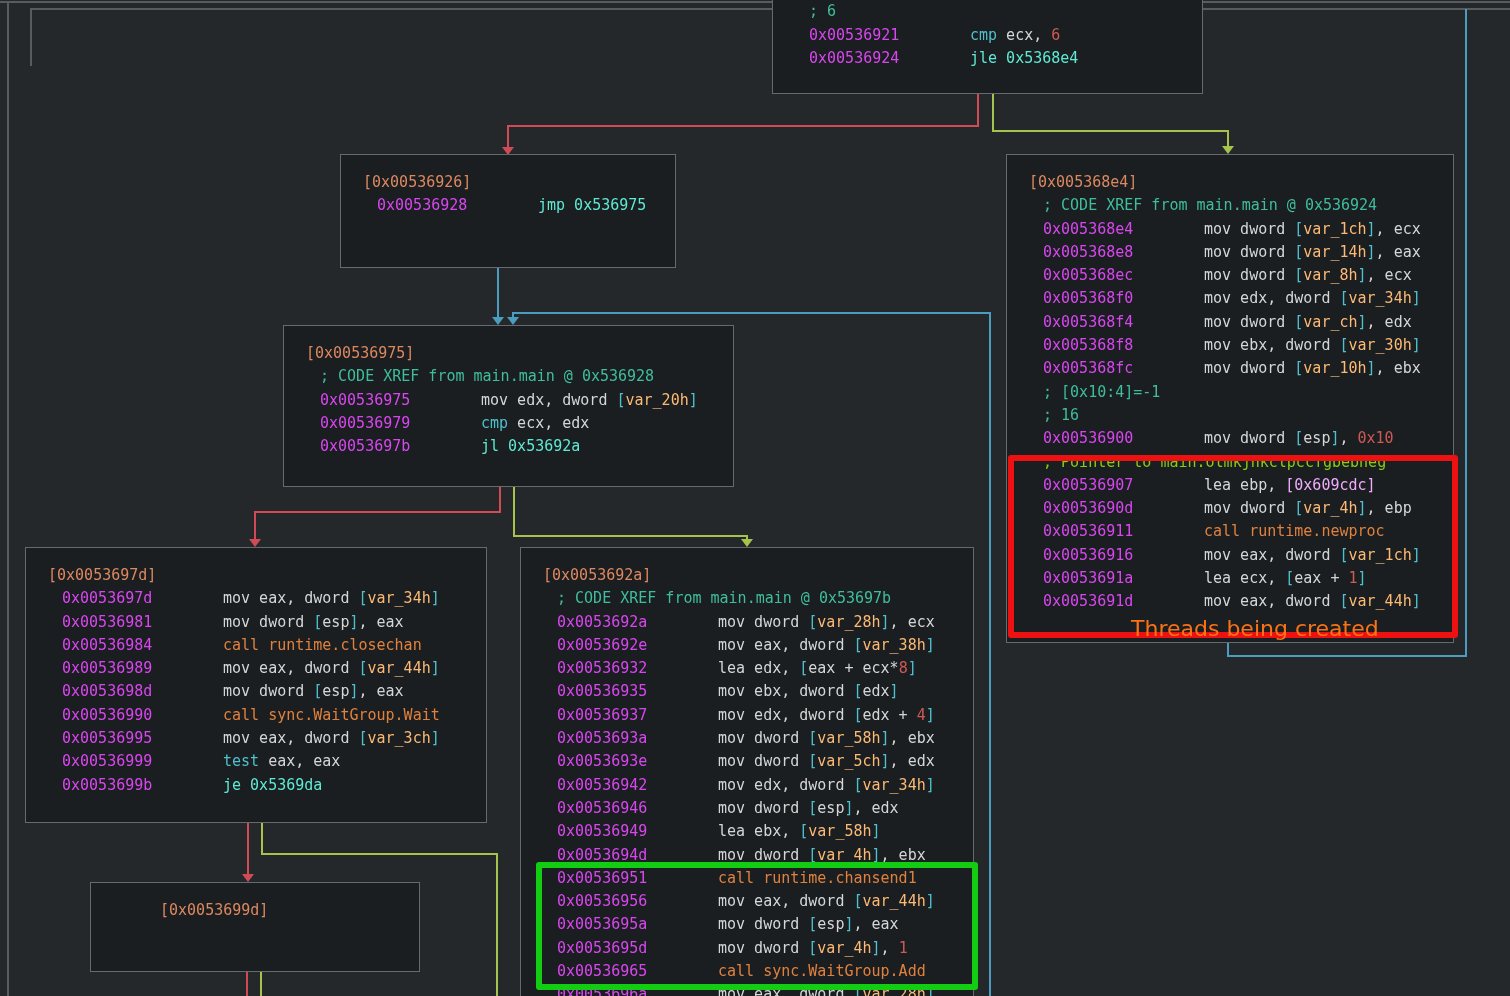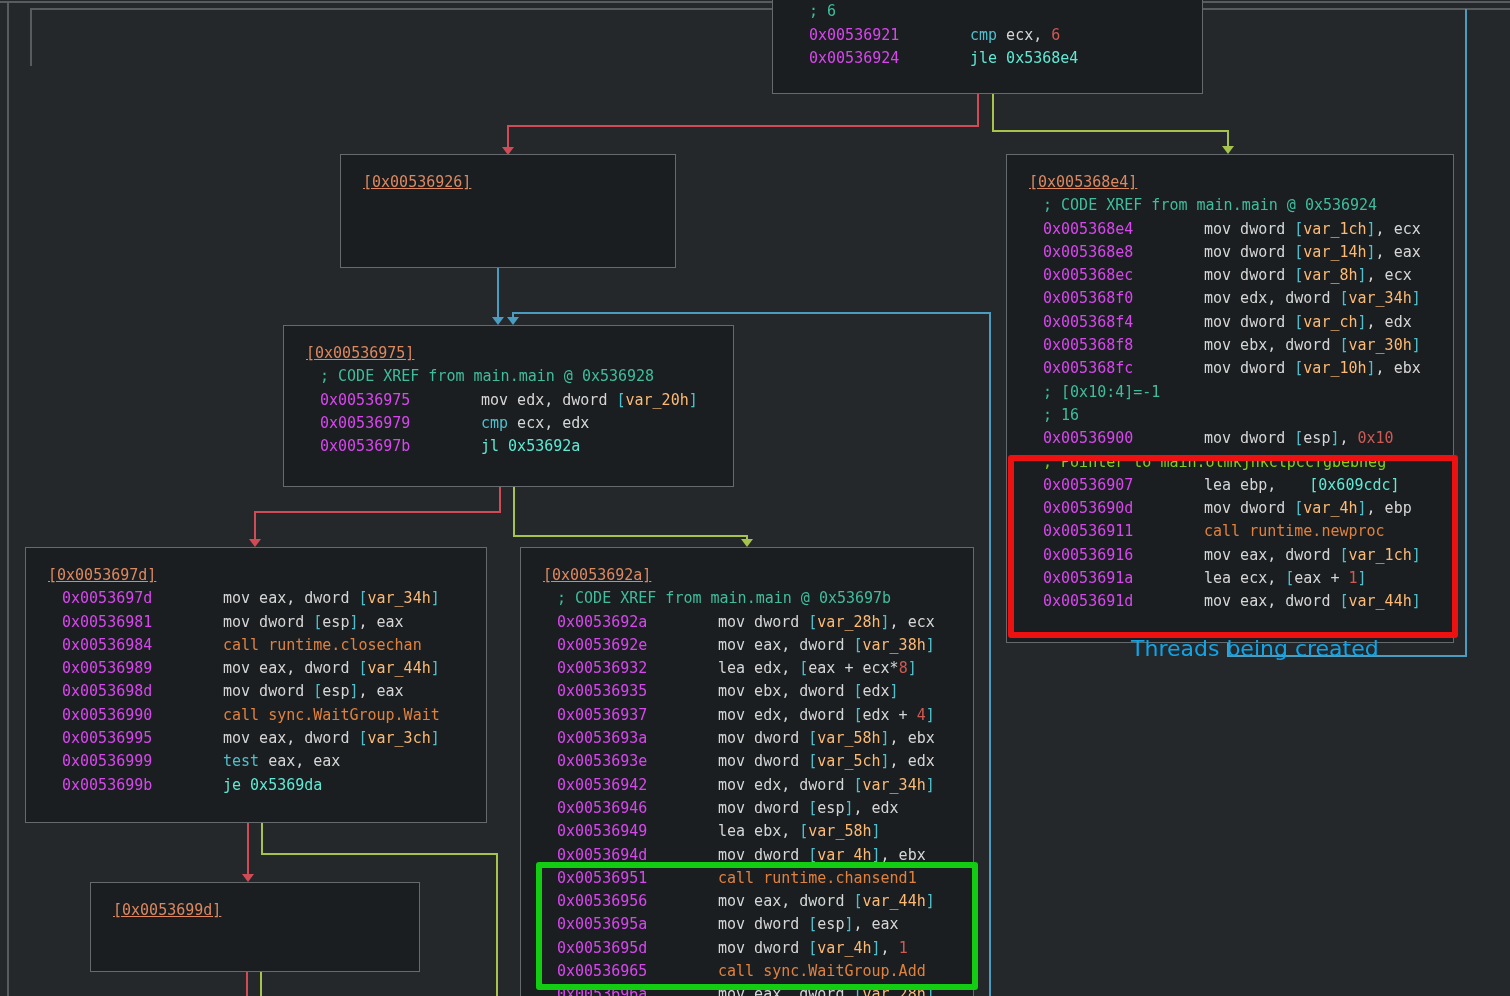--- a/index.html
+++ b/index.html
@@ -15,43 +15,43 @@
     border-left:6px solid transparent;border-right:6px solid transparent;
     border-top:8px solid currentColor;}
   .block{
     position:absolute;z-index:3;background:#1a1e21;
     border:1px solid #646a6e;box-sizing:border-box;
     padding-top:16px;font-size:15px;line-height:23.3px;white-space:pre;
   }
   .line{padding-left:36px;height:23.3px;}
   .line.label{padding-left:22px;}
   .t-a{color:#d946ef;display:inline-block;width:161px;}
-  .t-l{color:#de8860;text-decoration:underline;}
+  .t-l{color:#de8860;}
   .t-c{color:#3fbd9d;}
   .t-co{color:#84cc16;}
   .t-w{color:#d6d6d6;}
   .t-k{color:#4fc0ce;}
   .t-j{color:#5eead4;}
   .t-ca{color:#e0813d;}
   .t-v{color:#fdba74;}
   .t-b{color:#4fc0ce;}
   .t-n{color:#ce5a54;}
-  .t-p{color:#5eead4;margin-left:24px;}
+  .t-p{color:#f0abfc;}
   .hl-box{position:absolute;z-index:4;box-sizing:border-box;border-radius:3px;background:transparent;}
   .annotation{
     position:absolute;z-index:5;
     font-family:"DejaVu Sans","Liberation Sans",sans-serif;
     font-size:22px;white-space:nowrap;
   }
 </style>
 </head>
 <body>
 
 <div id="canvas">
-  <div class="annotation" style="left:1131px;top:636px;color:#0ea5e9;">Threads being created</div>
+  <div class="annotation" style="left:1131px;top:616px;color:#f97316;">Threads being created</div>
 <div class="chrome" style="left: 0px; top: 1px; width: 1510px; height: 2px;"></div>
     <div class="chrome" style="left: 7px; top: 1px; width: 2px; height: 995px;"></div>
     <div class="chrome" style="left: 30px; top: 8px; width: 742px; height: 2px;"></div>
     <div class="chrome" style="left: 1202px; top: 8px; width: 308px; height: 2px;"></div>
     <div class="chrome" style="left: 30px; top: 8px; width: 2px; height: 58px;"></div>
     <div class="edge-seg" style="left: 977px; top: 94px; width: 2px; height: 33px; background: rgb(209, 75, 87);"></div>
     <div class="edge-seg" style="left: 507px; top: 125px; width: 472px; height: 2px; background: rgb(209, 75, 87);"></div>
     <div class="edge-seg" style="left: 507px; top: 125px; width: 2px; height: 24px; background: rgb(209, 75, 87);"></div>
     <div class="edge-arrow" style="left: 502px; top: 147px; color: rgb(209, 75, 87);"></div>
     <div class="edge-seg" style="left: 992px; top: 94px; width: 2px; height: 38px; background: rgb(166, 195, 76);"></div>
@@ -76,21 +76,21 @@
     <div class="edge-seg" style="left: 746px; top: 535px; width: 2px; height: 6px; background: rgb(166, 195, 76);"></div>
     <div class="edge-arrow" style="left: 741px; top: 539px; color: rgb(166, 195, 76);"></div>
     <div class="edge-seg" style="left: 247px; top: 823px; width: 2px; height: 53px; background: rgb(209, 75, 87);"></div>
     <div class="edge-arrow" style="left: 242px; top: 874px; color: rgb(209, 75, 87);"></div>
     <div class="edge-seg" style="left: 261px; top: 823px; width: 2px; height: 32px; background: rgb(166, 195, 76);"></div>
     <div class="edge-seg" style="left: 261px; top: 853px; width: 237px; height: 2px; background: rgb(166, 195, 76);"></div>
     <div class="edge-seg" style="left: 496px; top: 853px; width: 2px; height: 143px; background: rgb(166, 195, 76);"></div>
     <div class="edge-seg" style="left: 246px; top: 972px; width: 2px; height: 24px; background: rgb(209, 75, 87);"></div>
     <div class="edge-seg" style="left: 260px; top: 972px; width: 2px; height: 24px; background: rgb(166, 195, 76);"></div>
     <div class="block" style="left: 772px; top: -40px; width: 431px; height: 134px;"><div class="line label"></div><div class="line"><span class="t-c">; 6</span></div><div class="line"><span class="t-a">0x00536921</span><span class="t-k">cmp</span><span class="t-w"> ecx, </span><span class="t-n">6</span></div><div class="line"><span class="t-a">0x00536924</span><span class="t-j">jle 0x5368e4</span></div></div>
-    <div class="block" style="left: 340px; top: 154px; width: 336px; height: 114px;"><div class="line label"><span class="t-l">[0x00536926]</span></div></div>
+    <div class="block" style="left: 340px; top: 154px; width: 336px; height: 114px;"><div class="line label"><span class="t-l">[0x00536926]</span></div><div class="line"><span class="t-a">0x00536928</span><span class="t-j">jmp 0x536975</span></div></div>
     <div class="block" style="left: 283px; top: 325px; width: 451px; height: 162px;"><div class="line label"><span class="t-l">[0x00536975]</span></div><div class="line"><span class="t-c">; CODE XREF from main.main @ 0x536928</span></div><div class="line"><span class="t-a">0x00536975</span><span class="t-w">mov edx, dword </span><span class="t-b">[</span><span class="t-v">var_20h</span><span class="t-b">]</span></div><div class="line"><span class="t-a">0x00536979</span><span class="t-k">cmp</span><span class="t-w"> ecx, edx</span></div><div class="line"><span class="t-a">0x0053697b</span><span class="t-j">jl 0x53692a</span></div></div>
     <div class="block" style="left: 25px; top: 547px; width: 462px; height: 276px;"><div class="line label"><span class="t-l">[0x0053697d]</span></div><div class="line"><span class="t-a">0x0053697d</span><span class="t-w">mov eax, dword </span><span class="t-b">[</span><span class="t-v">var_34h</span><span class="t-b">]</span></div><div class="line"><span class="t-a">0x00536981</span><span class="t-w">mov dword </span><span class="t-b">[</span><span class="t-w">esp</span><span class="t-b">]</span><span class="t-w">, eax</span></div><div class="line"><span class="t-a">0x00536984</span><span class="t-ca">call runtime.closechan</span></div><div class="line"><span class="t-a">0x00536989</span><span class="t-w">mov eax, dword </span><span class="t-b">[</span><span class="t-v">var_44h</span><span class="t-b">]</span></div><div class="line"><span class="t-a">0x0053698d</span><span class="t-w">mov dword </span><span class="t-b">[</span><span class="t-w">esp</span><span class="t-b">]</span><span class="t-w">, eax</span></div><div class="line"><span class="t-a">0x00536990</span><span class="t-ca">call sync.WaitGroup.Wait</span></div><div class="line"><span class="t-a">0x00536995</span><span class="t-w">mov eax, dword </span><span class="t-b">[</span><span class="t-v">var_3ch</span><span class="t-b">]</span></div><div class="line"><span class="t-a">0x00536999</span><span class="t-k">test</span><span class="t-w"> eax, eax</span></div><div class="line"><span class="t-a">0x0053699b</span><span class="t-j">je 0x5369da</span></div></div>
     <div class="block" style="left: 520px; top: 547px; width: 454px; height: 470px;"><div class="line label"><span class="t-l">[0x0053692a]</span></div><div class="line"><span class="t-c">; CODE XREF from main.main @ 0x53697b</span></div><div class="line"><span class="t-a">0x0053692a</span><span class="t-w">mov dword </span><span class="t-b">[</span><span class="t-v">var_28h</span><span class="t-b">]</span><span class="t-w">, ecx</span></div><div class="line"><span class="t-a">0x0053692e</span><span class="t-w">mov eax, dword </span><span class="t-b">[</span><span class="t-v">var_38h</span><span class="t-b">]</span></div><div class="line"><span class="t-a">0x00536932</span><span class="t-w">lea edx, </span><span class="t-b">[</span><span class="t-w">eax + ecx*</span><span class="t-n">8</span><span class="t-b">]</span></div><div class="line"><span class="t-a">0x00536935</span><span class="t-w">mov ebx, dword </span><span class="t-b">[</span><span class="t-w">edx</span><span class="t-b">]</span></div><div class="line"><span class="t-a">0x00536937</span><span class="t-w">mov edx, dword </span><span class="t-b">[</span><span class="t-w">edx + </span><span class="t-n">4</span><span class="t-b">]</span></div><div class="line"><span class="t-a">0x0053693a</span><span class="t-w">mov dword </span><span class="t-b">[</span><span class="t-v">var_58h</span><span class="t-b">]</span><span class="t-w">, ebx</span></div><div class="line"><span class="t-a">0x0053693e</span><span class="t-w">mov dword </span><span class="t-b">[</span><span class="t-v">var_5ch</span><span class="t-b">]</span><span class="t-w">, edx</span></div><div class="line"><span class="t-a">0x00536942</span><span class="t-w">mov edx, dword </span><span class="t-b">[</span><span class="t-v">var_34h</span><span class="t-b">]</span></div><div class="line"><span class="t-a">0x00536946</span><span class="t-w">mov dword </span><span class="t-b">[</span><span class="t-w">esp</span><span class="t-b">]</span><span class="t-w">, edx</span></div><div class="line"><span class="t-a">0x00536949</span><span class="t-w">lea ebx, </span><span class="t-b">[</span><span class="t-v">var_58h</span><span class="t-b">]</span></div><div class="line"><span class="t-a">0x0053694d</span><span class="t-w">mov dword </span><span class="t-b">[</span><span class="t-v">var_4h</span><span class="t-b">]</span><span class="t-w">, ebx</span></div><div class="line"><span class="t-a">0x00536951</span><span class="t-ca">call runtime.chansend1</span></div><div class="line"><span class="t-a">0x00536956</span><span class="t-w">mov eax, dword </span><span class="t-b">[</span><span class="t-v">var_44h</span><span class="t-b">]</span></div><div class="line"><span class="t-a">0x0053695a</span><span class="t-w">mov dword </span><span class="t-b">[</span><span class="t-w">esp</span><span class="t-b">]</span><span class="t-w">, eax</span></div><div class="line"><span class="t-a">0x0053695d</span><span class="t-w">mov dword </span><span class="t-b">[</span><span class="t-v">var_4h</span><span class="t-b">]</span><span class="t-w">, </span><span class="t-n">1</span></div><div class="line"><span class="t-a">0x00536965</span><span class="t-ca">call sync.WaitGroup.Add</span></div><div class="line"><span class="t-a">0x0053696a</span><span class="t-w">mov eax, dword </span><span class="t-b">[</span><span class="t-v">var_28h</span><span class="t-b">]</span></div></div>
     <div class="block" style="left: 1006px; top: 154px; width: 448px; height: 489px;"><div class="line label"><span class="t-l">[0x005368e4]</span></div><div class="line"><span class="t-c">; CODE XREF from main.main @ 0x536924</span></div><div class="line"><span class="t-a">0x005368e4</span><span class="t-w">mov dword </span><span class="t-b">[</span><span class="t-v">var_1ch</span><span class="t-b">]</span><span class="t-w">, ecx</span></div><div class="line"><span class="t-a">0x005368e8</span><span class="t-w">mov dword </span><span class="t-b">[</span><span class="t-v">var_14h</span><span class="t-b">]</span><span class="t-w">, eax</span></div><div class="line"><span class="t-a">0x005368ec</span><span class="t-w">mov dword </span><span class="t-b">[</span><span class="t-v">var_8h</span><span class="t-b">]</span><span class="t-w">, ecx</span></div><div class="line"><span class="t-a">0x005368f0</span><span class="t-w">mov edx, dword </span><span class="t-b">[</span><span class="t-v">var_34h</span><span class="t-b">]</span></div><div class="line"><span class="t-a">0x005368f4</span><span class="t-w">mov dword </span><span class="t-b">[</span><span class="t-v">var_ch</span><span class="t-b">]</span><span class="t-w">, edx</span></div><div class="line"><span class="t-a">0x005368f8</span><span class="t-w">mov ebx, dword </span><span class="t-b">[</span><span class="t-v">var_30h</span><span class="t-b">]</span></div><div class="line"><span class="t-a">0x005368fc</span><span class="t-w">mov dword </span><span class="t-b">[</span><span class="t-v">var_10h</span><span class="t-b">]</span><span class="t-w">, ebx</span></div><div class="line"><span class="t-c">; [0x10:4]=-1</span></div><div class="line"><span class="t-c">; 16</span></div><div class="line"><span class="t-a">0x00536900</span><span class="t-w">mov dword </span><span class="t-b">[</span><span class="t-w">esp</span><span class="t-b">]</span><span class="t-w">, </span><span class="t-n">0x10</span></div><div class="line"><span class="t-co">; Pointer to main.olmkjhkclpccfgbebneg</span></div><div class="line"><span class="t-a">0x00536907</span><span class="t-w">lea ebp, </span><span class="t-p">[0x609cdc]</span></div><div class="line"><span class="t-a">0x0053690d</span><span class="t-w">mov dword </span><span class="t-b">[</span><span class="t-v">var_4h</span><span class="t-b">]</span><span class="t-w">, ebp</span></div><div class="line"><span class="t-a">0x00536911</span><span class="t-ca">call runtime.newproc</span></div><div class="line"><span class="t-a">0x00536916</span><span class="t-w">mov eax, dword </span><span class="t-b">[</span><span class="t-v">var_1ch</span><span class="t-b">]</span></div><div class="line"><span class="t-a">0x0053691a</span><span class="t-w">lea ecx, </span><span class="t-b">[</span><span class="t-w">eax + </span><span class="t-n">1</span><span class="t-b">]</span></div><div class="line"><span class="t-a">0x0053691d</span><span class="t-w">mov eax, dword </span><span class="t-b">[</span><span class="t-v">var_44h</span><span class="t-b">]</span></div></div>
-    <div class="block" style="left: 90px; top: 882px; width: 330px; height: 90px;"><div class="line label"><span class="t-l">[0x0053699d]</span></div></div>
+    <div class="block" style="left: 90px; top: 882px; width: 330px; height: 90px; padding-left: 47px;"><div class="line label"><span class="t-l">[0x0053699d]</span></div></div>
     <div class="hl-box" style="left: 1008px; top: 455px; width: 450px; height: 183px; border: 6px solid rgb(238, 17, 17);"></div>
     <div class="hl-box" style="left: 536px; top: 862px; width: 442px; height: 128px; border: 6px solid rgb(18, 205, 18);"></div>
   </div>
 
 </body></html>

